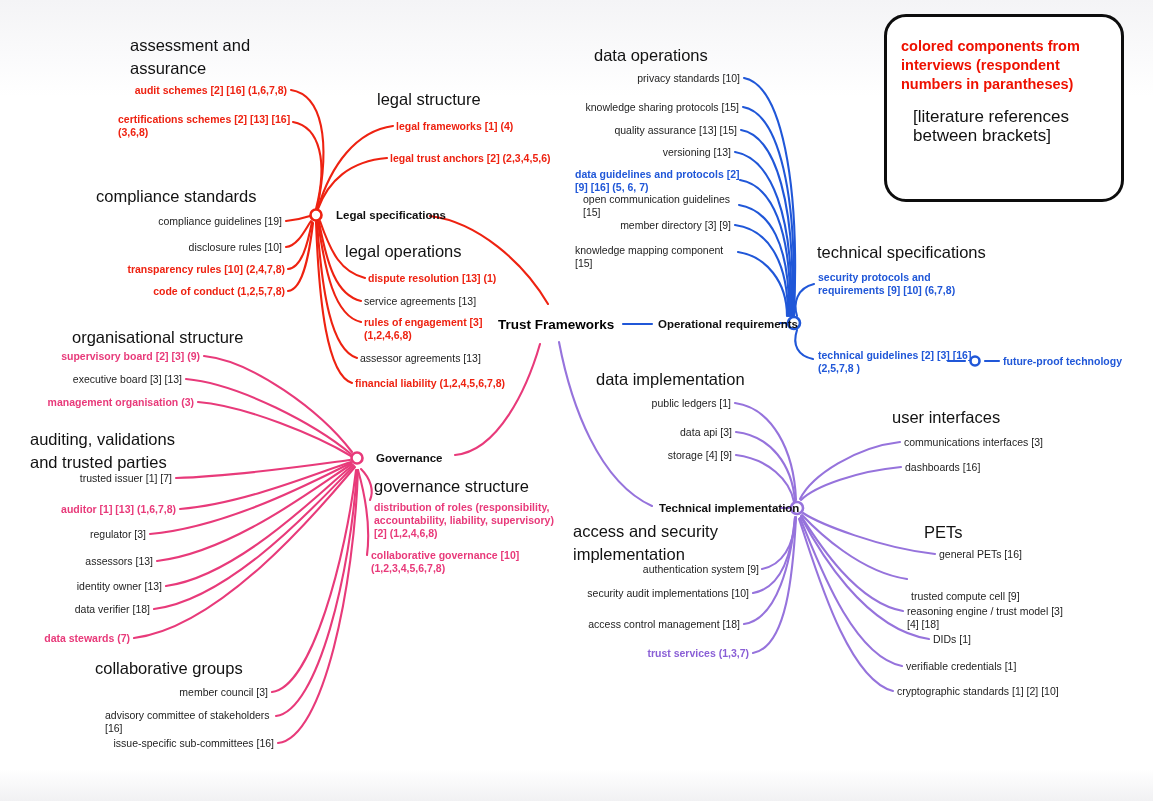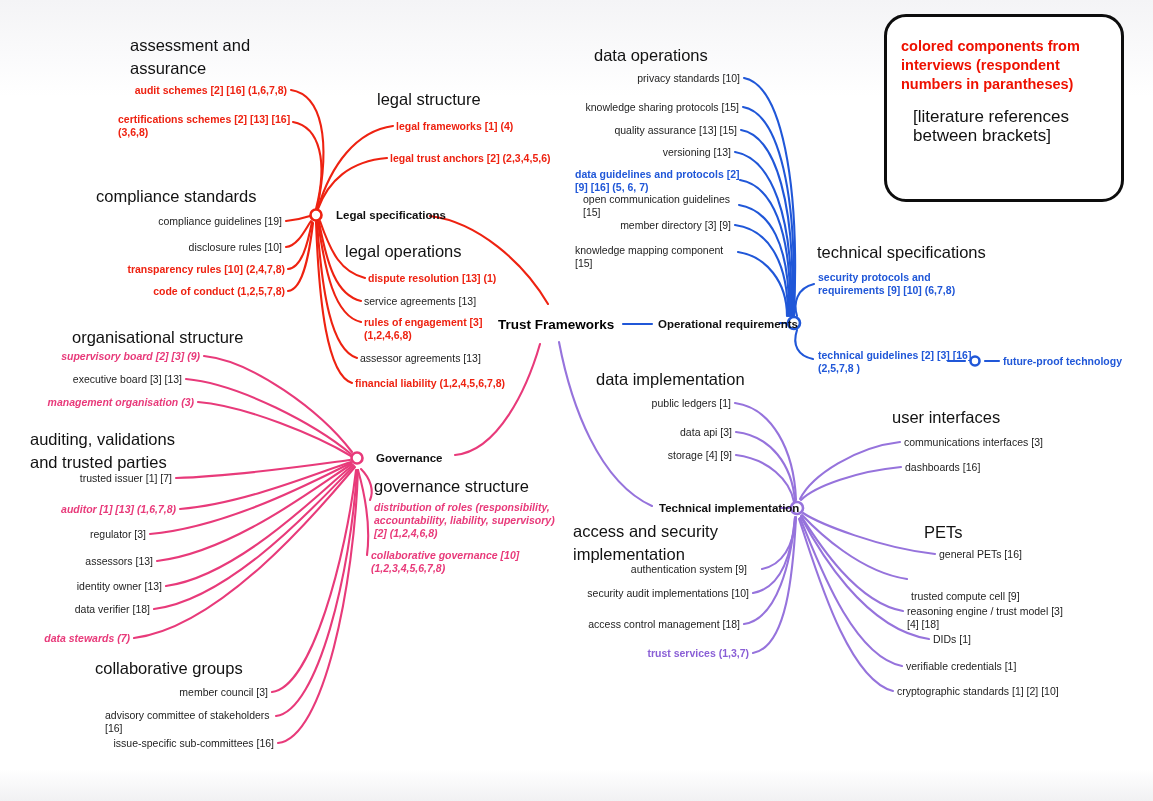--- a/index.html
+++ b/index.html
@@ -10,21 +10,21 @@
   svg.edges{position:absolute;left:0;top:0;pointer-events:none;}
   svg.edges path{fill:none;stroke-width:2.1;stroke-linecap:round;}
   .e-red{stroke:#ee2211;}
   .e-pink{stroke:#e83a7a;}
   .e-blue{stroke:#2057d8;}
   .e-purple{stroke:#9673dc;}
   .jc{fill:#ffffff;stroke-width:2.6;}
   .leaf{position:absolute;font-size:10.5px;line-height:13px;color:#1d1d1d;white-space:pre-line;}
   .ra{text-align:right;}
   .c-red{color:#ee2211;font-weight:bold;}
-  .c-pink{color:#e83a7a;font-weight:bold;font-style:italic;}
+  .c-pink{color:#e83a7a;font-weight:bold;}
   .c-blue{color:#2057d8;font-weight:bold;}
   .c-purple{color:#8a5fd6;font-weight:bold;}
   .heading{position:absolute;font-size:16.5px;line-height:23px;color:#121212;white-space:pre-line;}
   .nodelab{position:absolute;font-size:11.5px;line-height:14px;font-weight:600;color:#101010;}
   .rootlab{position:absolute;font-size:13.5px;line-height:16px;font-weight:bold;color:#000;}
   .legend{position:absolute;left:884px;top:14px;width:240px;height:188px;box-sizing:border-box;
           border:3px solid #0d0d0d;border-radius:22px;background:#fff;padding:20px 14px;}
   .legend .l1{margin:0 0 13px 0;font-size:14.5px;line-height:19px;font-weight:bold;color:#ee1100;}
   .legend .l2{margin:12px;font-size:17px;line-height:19px;font-weight:normal;color:#111;}
 </style>
@@ -190,21 +190,21 @@
   <div class="heading" style="left:596px;top:368px;">data implementation</div>
   <div class="heading" style="left:573px;top:520px;">access and security
 implementation</div>
   <div class="heading" style="left:892px;top:406px;">user interfaces</div>
   <div class="heading" style="left:924px;top:521px;">PETs</div>
   <div class="nodelab" style="left:659px;top:501px;">Technical implementation</div>
 
   <div class="leaf ra" style="right:422px;top:397px;">public ledgers [1]</div>
   <div class="leaf ra" style="right:421px;top:426px;">data api [3]</div>
   <div class="leaf ra" style="right:421px;top:449px;">storage [4] [9]</div>
-  <div class="leaf ra" style="right:406px;top:563px;">authentication system [9]</div>
+  <div class="leaf ra" style="right:394px;top:563px;">authentication system [9]</div>
   <div class="leaf ra" style="right:404px;top:587px;">security audit implementations [10]</div>
   <div class="leaf ra" style="right:413px;top:618px;">access control management [18]</div>
   <div class="leaf ra c-purple" style="right:404px;top:647px;">trust services (1,3,7)</div>
   <div class="leaf" style="left:904px;top:436px;">communications interfaces [3]</div>
   <div class="leaf" style="left:905px;top:461px;">dashboards [16]</div>
   <div class="leaf" style="left:939px;top:548px;">general PETs [16]</div>
   <div class="leaf" style="left:911px;top:590px;text-align:center;">trusted compute cell [9]</div>
   <div class="leaf" style="left:907px;top:605px;">reasoning engine / trust model [3]
 [4] [18]</div>
   <div class="leaf" style="left:933px;top:633px;">DIDs [1]</div>

